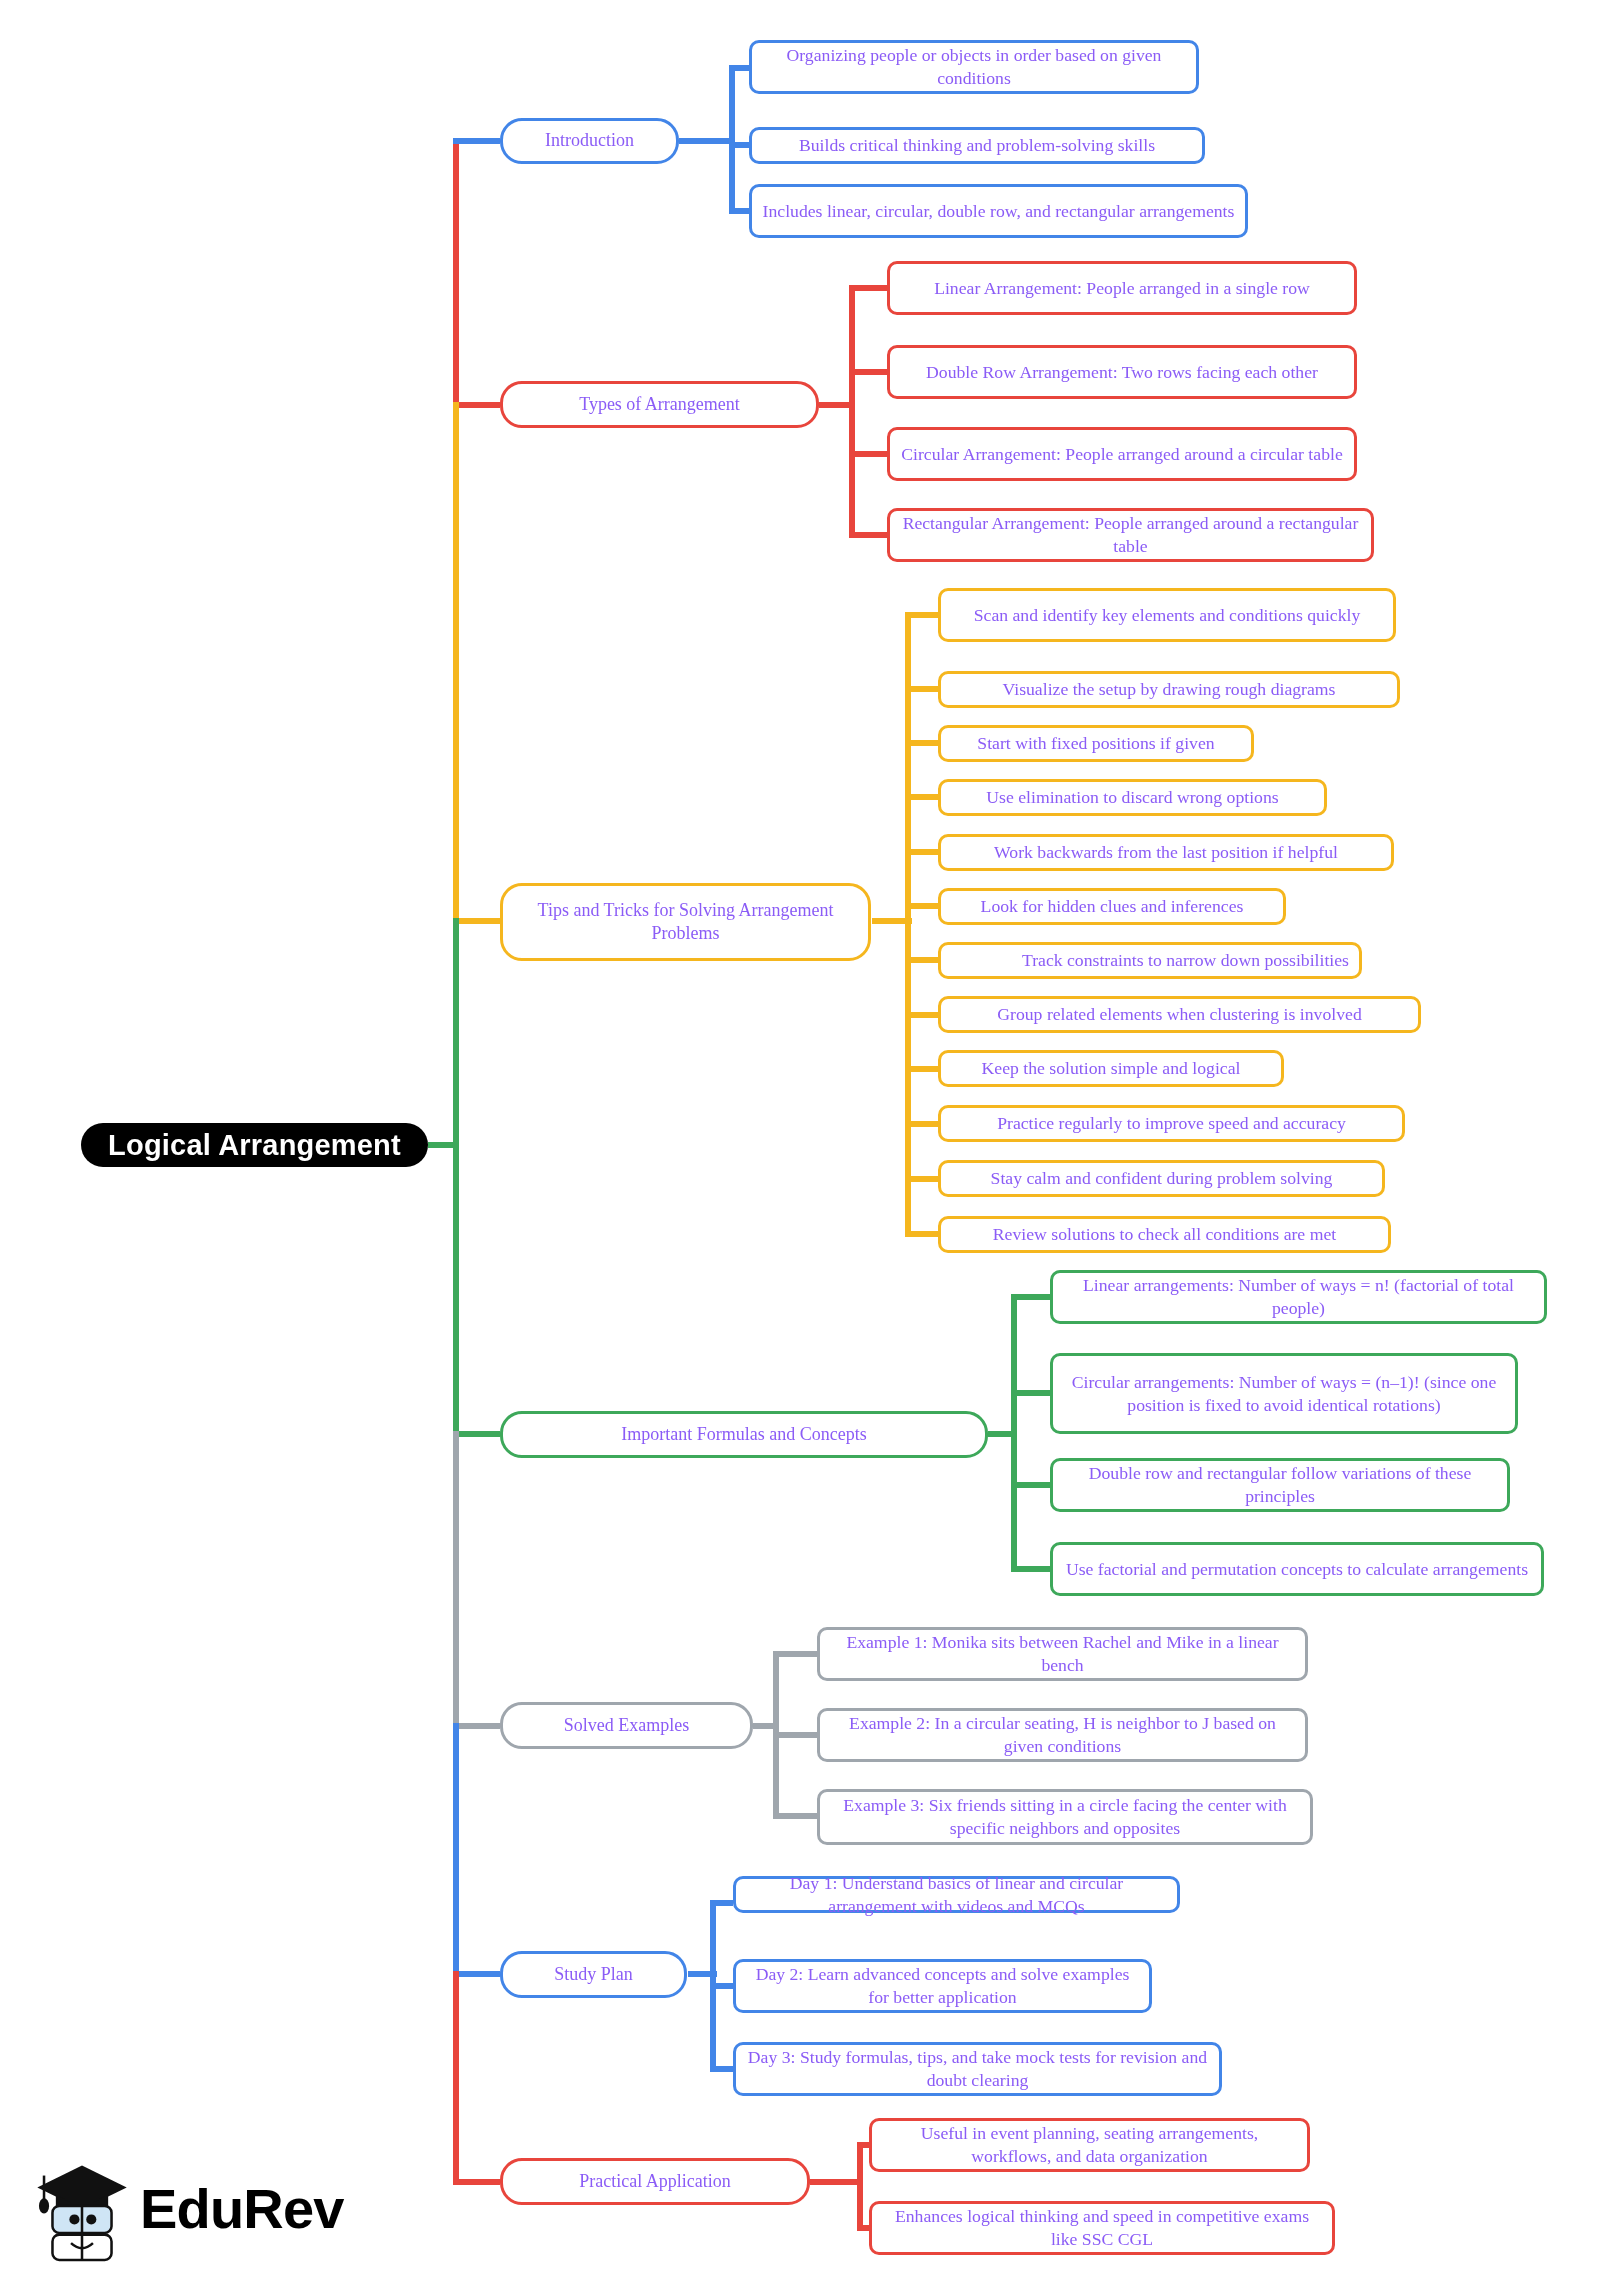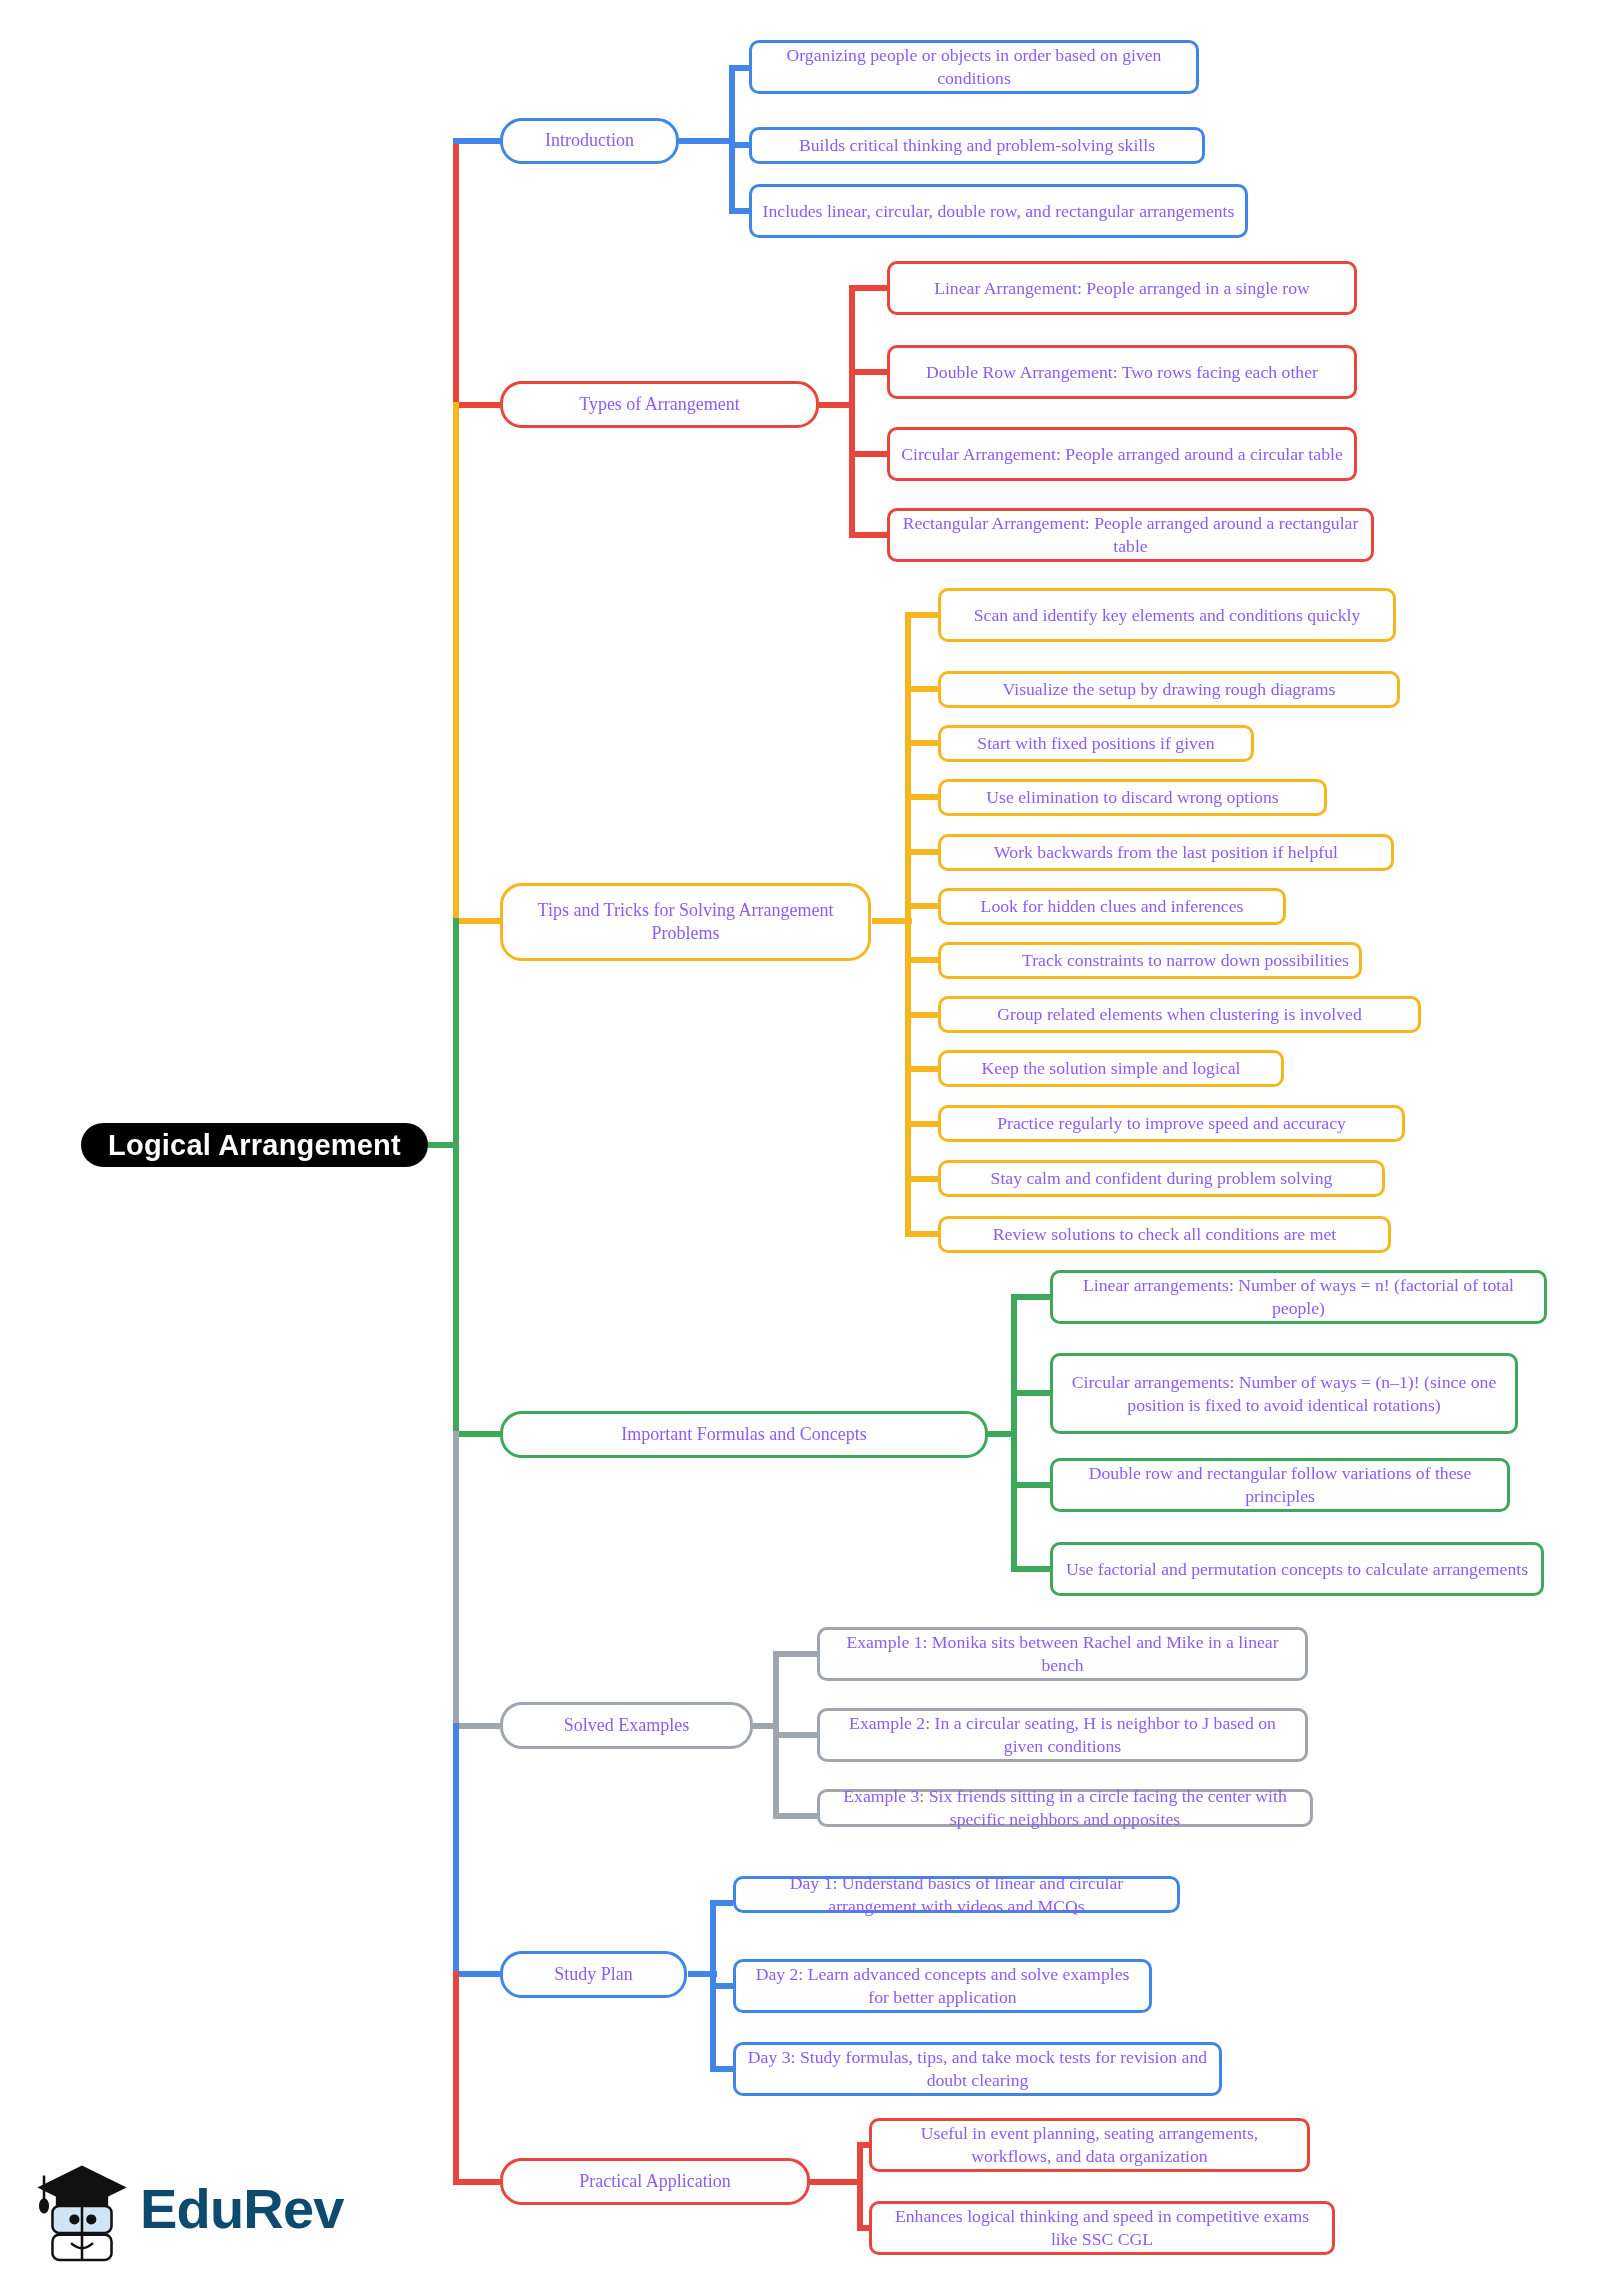--- a/index.html
+++ b/index.html
@@ -41,21 +41,21 @@
 
   
   .seg{position:absolute;z-index:1;}
   .vline{width:5.9px;}
   .hline{height:5.9px;}
 
   
   .logo{position:absolute;left:32px;top:2157px;width:278px;height:108px;z-index:8;}
   .logo-text{
     position:absolute;left:108px;top:18.6px;
-    font-size:56px;font-weight:bold;color:#0c4a6e;
+    font-size:56px;font-weight:bold;color:#000000;
     font-family:"Liberation Sans",sans-serif;letter-spacing:-0.8px;
   }
 </style>
 </head>
 <body>
 
 <div id="canvas"></div>
 
 <div class="root" id="root-node" style="left: 81px; top: 1123px; width: 347px; height: 44px;">
   <span>Logical Arrangement</span>
@@ -206,21 +206,21 @@
 <div class="seg hline" style="left: 753px; top: 1723px; width: 25px; height: 5.9px; background: rgb(159, 166, 173);"></div>
 <div class="seg hline" style="left: 773px; top: 1651px; width: 44px; height: 5.9px; background: rgb(159, 166, 173);"></div>
 <div class="node leaf" style="left: 817px; top: 1627px; width: 491px; height: 54px; border-color: rgb(159, 166, 173);">
     <span>Example 1: Monika sits between Rachel and Mike in a linear bench</span>
   </div>
 <div class="seg hline" style="left: 773px; top: 1732px; width: 44px; height: 5.9px; background: rgb(159, 166, 173);"></div>
 <div class="node leaf" style="left: 817px; top: 1708px; width: 491px; height: 54px; border-color: rgb(159, 166, 173);">
     <span>Example 2: In a circular seating, H is neighbor to J based on given conditions</span>
   </div>
 <div class="seg hline" style="left: 773px; top: 1813px; width: 44px; height: 5.9px; background: rgb(159, 166, 173);"></div>
-<div class="node leaf" style="left: 817px; top: 1789px; width: 496px; height: 38px; border-color: rgb(159, 166, 173);">
+<div class="node leaf" style="left: 817px; top: 1789px; width: 496px; height: 56px; border-color: rgb(159, 166, 173);">
     <span>Example 3: Six friends sitting in a circle facing the center with specific neighbors and opposites</span>
   </div>
 <div class="node branch" style="left: 500px; top: 1951px; width: 187px; height: 47px; border-color: rgb(66, 133, 232);">
     <span>Study Plan</span>
   </div>
 <div class="seg hline" style="left: 453px; top: 1971px; width: 47px; height: 5.9px; background: rgb(66, 133, 232);"></div>
 <div class="seg vline" style="left: 710px; top: 1903px; width: 5.9px; height: 166px; background: rgb(66, 133, 232);"></div>
 <div class="seg hline" style="left: 688px; top: 1971px; width: 29px; height: 5.9px; background: rgb(66, 133, 232);"></div>
 <div class="seg hline" style="left: 710px; top: 1900px; width: 23px; height: 5.9px; background: rgb(66, 133, 232);"></div>
 <div class="node leaf" style="left: 733px; top: 1876px; width: 447px; height: 37px; border-color: rgb(66, 133, 232);">

